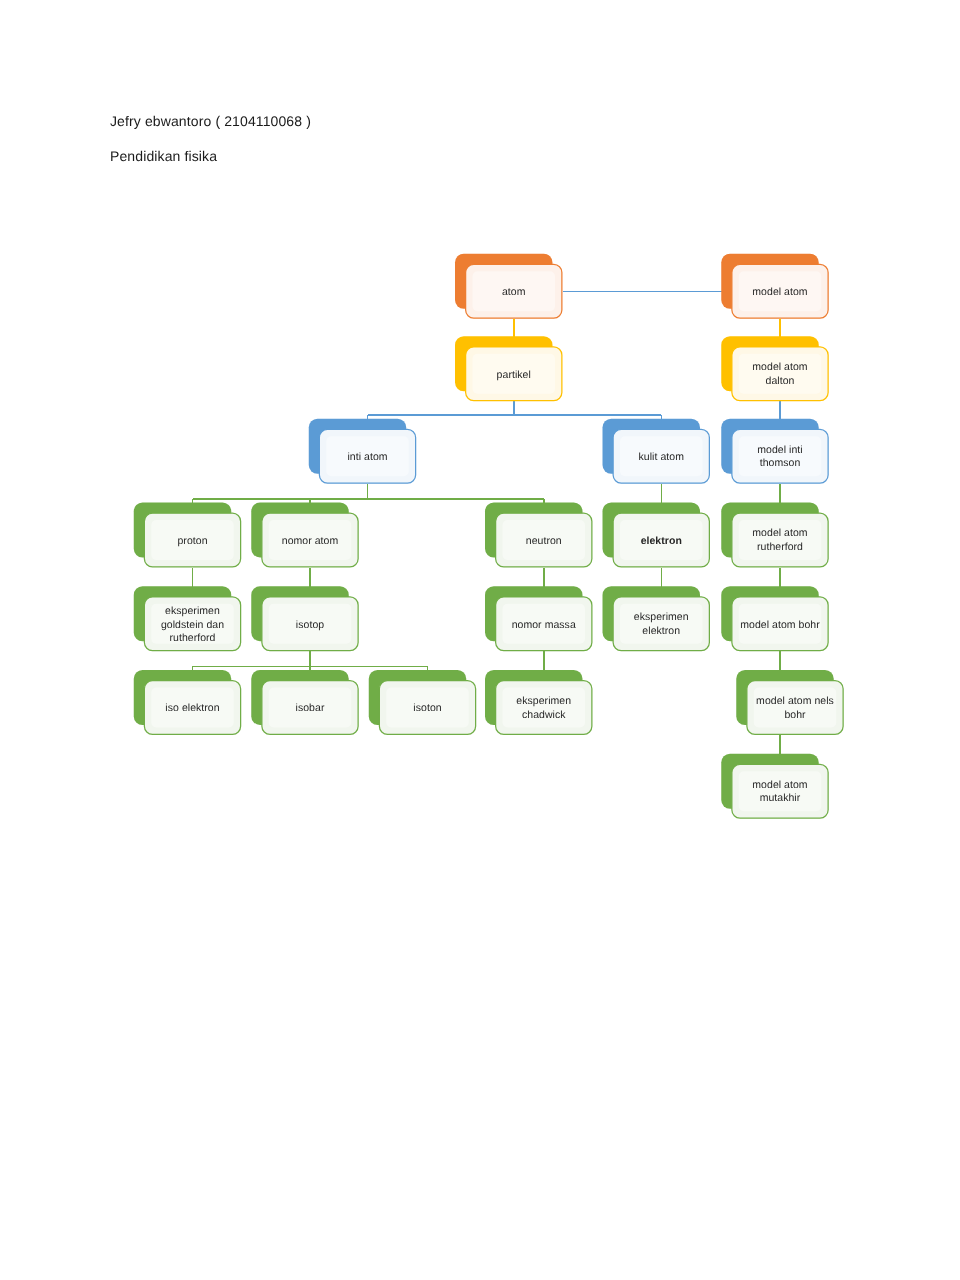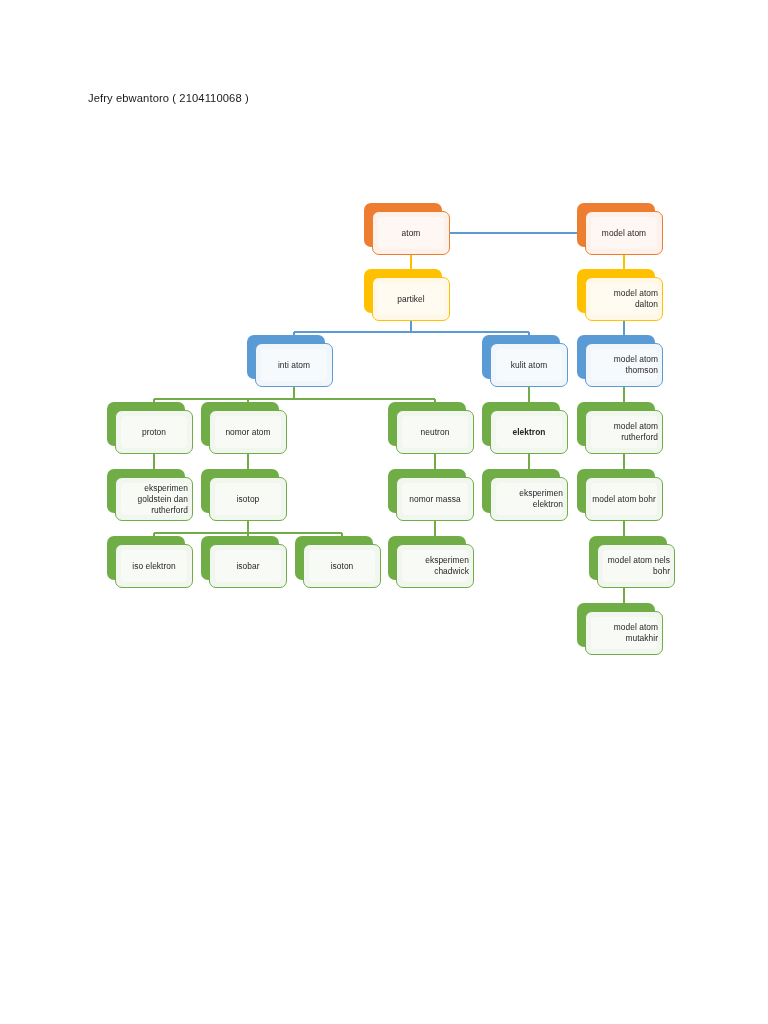--- a/index.html
+++ b/index.html
@@ -73,21 +73,21 @@
     top: 8px;
     width: 78px;
     height: 44px;
     border-radius: 7px;
     border-style: solid;
     border-width: 1.4px;
     box-sizing: border-box;
     display: flex;
     align-items: center;
     justify-content: center;
-    text-align: right;
+    text-align: center;
     padding: 2px 4px;
   }
   .node .label {
     font-size: 8.4px;
     line-height: 11px;
     color: #262626;
     letter-spacing: 0.05px;
     display: block;
   }
 
@@ -118,20 +118,21 @@
   }
   .node .label { position: relative; z-index: 2; }
 </style>
 </head>
 <body>
 
 <div id="page">
 
   <div class="doc-header">
     <div class="doc-line">Jefry ebwantoro ( 2104110068 )</div>
+    <div class="doc-line">Pendidikan fisika</div>
   </div>
 
   <div id="diagram">
     <svg id="connector-layer" width="768" height="1024" viewBox="0 0 768 1024">
         <line x1="450" y1="233" x2="585" y2="233" stroke="#5b9bd5" stroke-width="1.2" shape-rendering="crispEdges"></line>
         <line x1="411" y1="255" x2="411" y2="277" stroke="#ffc000" stroke-width="1.2" shape-rendering="crispEdges"></line>
         <line x1="624" y1="255" x2="624" y2="277" stroke="#ffc000" stroke-width="1.2" shape-rendering="crispEdges"></line>
         <line x1="624" y1="321" x2="624" y2="343" stroke="#5b9bd5" stroke-width="1.2" shape-rendering="crispEdges"></line>
         <line x1="529" y1="387" x2="529" y2="410" stroke="#70ad47" stroke-width="1.2" shape-rendering="crispEdges"></line>
         <line x1="624" y1="387" x2="624" y2="410" stroke="#70ad47" stroke-width="1.2" shape-rendering="crispEdges"></line>
@@ -191,21 +192,21 @@
         </div>
         <div class="node blue" style="left: 482px; top: 335px; width: 86px; height: 52px;">
           <div class="back"></div>
           <div class="front">
             <span class="label">kulit atom</span>
           </div>
         </div>
         <div class="node blue" style="left: 577px; top: 335px; width: 86px; height: 52px;">
           <div class="back"></div>
           <div class="front">
-            <span class="label">model atom thomson</span>
+            <span class="label">model inti thomson</span>
           </div>
         </div>
         <div class="node green" style="left: 107px; top: 402px; width: 86px; height: 52px;">
           <div class="back"></div>
           <div class="front">
             <span class="label">proton</span>
           </div>
         </div>
         <div class="node green" style="left: 201px; top: 402px; width: 86px; height: 52px;">
           <div class="back"></div>

